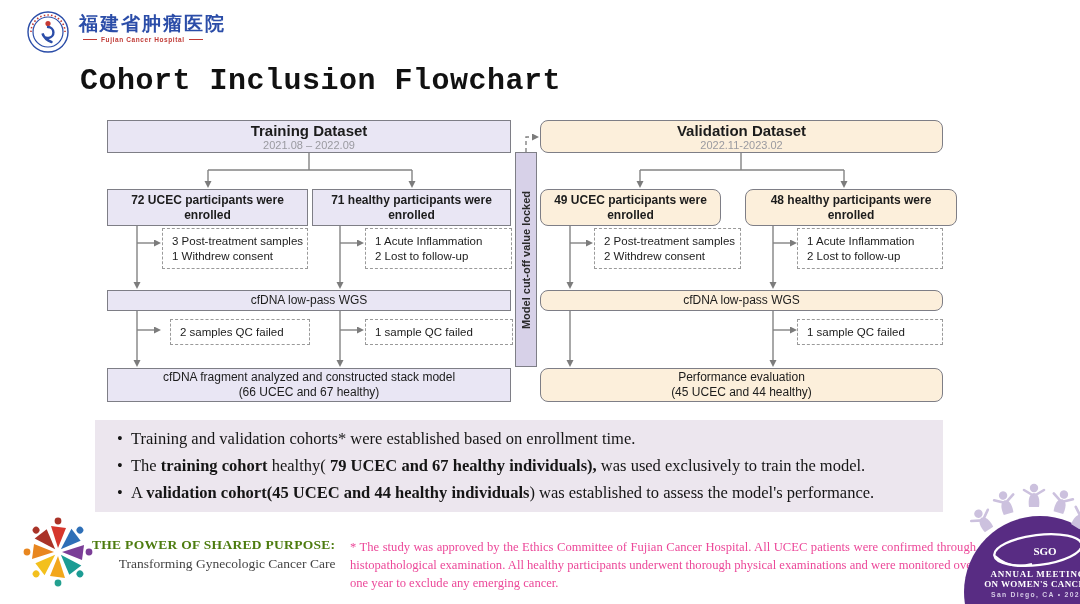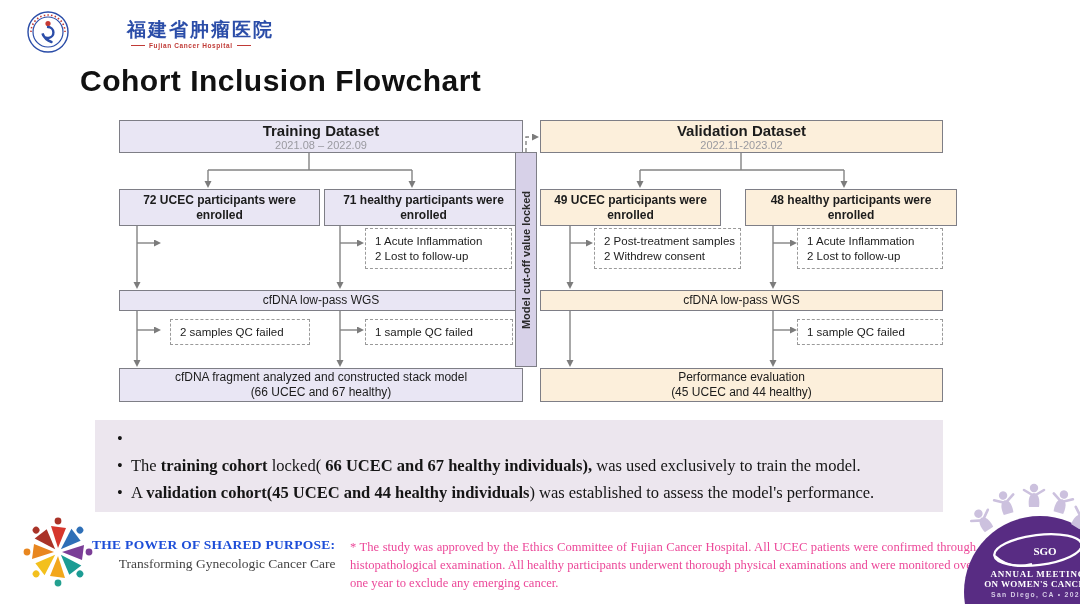--- a/index.html
+++ b/index.html
@@ -1,36 +1,36 @@
 <!DOCTYPE html>
 <html><head>
 <meta charset="utf-8">
 <style>
   html,body{margin:0;padding:0;background:#fff;}
   .slide{position:relative;width:1080px;height:604px;background:#ffffff;overflow:hidden;
          font-family:"Liberation Sans",sans-serif;color:#1c1c1c;}
 
   
-  .logo-row{position:absolute;left:25px;top:9px;display:flex;align-items:center;z-index:3;gap:48px;}
+  .logo-row{position:absolute;left:25px;top:9px;display:flex;align-items:flex-start;z-index:3;}
   .hosp-text{margin-left:8px;margin-top:3px;}
   .hosp-cn{font-family:"DejaVu Sans",sans-serif;font-size:19px;font-weight:bold;color:#2B4DA8;letter-spacing:2px;line-height:22px;}
   .hosp-en{display:flex;align-items:center;margin-top:2px;font-size:6.5px;color:#C03A36;letter-spacing:.6px;font-weight:bold;}
   .dash{display:inline-block;width:14px;height:1px;background:#C03A36;margin:0 4px;}
-  .page-title{position:absolute;left:80px;top:64px;margin:0;font-family:Liberation Sans, sans-serif;
+  .page-title{position:absolute;left:80px;top:64px;margin:0;font-family:Liberation Mono, monospace;
               font-size:30px;font-weight:700;color:#111;letter-spacing:.5px;z-index:3;}
 
   
   .connectors{position:absolute;left:0;top:0;z-index:1;pointer-events:none;}
 
   
   .fbox{position:absolute;z-index:2;border:1.4px solid #7e7e86;box-sizing:border-box;
         display:flex;flex-direction:column;align-items:center;justify-content:center;
         text-align:center;}
-  .lav{background:#E9E6F4;margin-left:12px;}
-  .cream{background:#FCEFDB;}
+  .lav{background:#E9E6F4;}
+  .cream{background:#FCEFDB;border-radius:8px;}
   .dashedbox{background:#fff;border:1.4px dashed #9a9a9a;align-items:flex-start;text-align:left;
              padding-left:9px;justify-content:center;}
   .fbox-title{font-size:15px;font-weight:bold;line-height:17px;}
   .fbox-period{font-size:11px;color:#9a9aa0;line-height:13px;}
   .btext{font-size:12px;font-weight:bold;line-height:15px;}
   .rtext{font-size:12px;line-height:15.5px;}
   .stext{font-size:11.5px;line-height:15px;}
 
   .midbar{position:absolute;left:515px;top:152px;width:22px;height:215px;background:#D7D1E8;
           border:1.4px solid #7e7e86;box-sizing:border-box;z-index:2;}
@@ -40,21 +40,21 @@
   
   .bullets{position:absolute;left:95px;top:420px;width:848px;height:92px;background:#ECE6EE;
            z-index:2;display:flex;flex-direction:column;justify-content:space-around;
            padding:6px 0;box-sizing:border-box;font-family:"Liberation Serif",serif;}
   .brow{display:flex;font-size:16.5px;line-height:22px;color:#151515;}
   .bdot{width:22px;text-align:center;margin-left:14px;flex:none;}
   .b{font-weight:bold;}
 
   
   .tagline{position:absolute;left:92px;top:537px;z-index:2;font-family:"Liberation Serif",serif;}
-  .tagline-title{font-size:13.5px;font-weight:bold;color:#1d4ed8;letter-spacing:.3px;}
+  .tagline-title{font-size:13.5px;font-weight:bold;color:#4d7c0f;letter-spacing:.3px;}
   .tagline-sub{font-size:13.5px;color:#444;margin-top:3px;text-align:right;}
   .footnote{position:absolute;left:330px;top:539px;width:626px;z-index:2;
             font-family:"Liberation Serif",serif;font-size:12.6px;line-height:1.42;
             text-align:justify;color:#ec4899;margin-left:20px;}
   .badge-svg{position:absolute;left:948px;top:478px;z-index:2;}
   .pinwheel-svg{position:absolute;left:20px;top:516px;z-index:2;}
 </style>
 </head>
 <body>
 
@@ -120,20 +120,24 @@
   <div class="fbox lav" style="left:107px;top:120px;width:404px;height:33px">
     <div class="fbox-title">Training Dataset</div>
     <div class="fbox-period">2021.08 – 2022.09</div>
   </div>
   <div class="fbox lav" style="left:107px;top:189px;width:201px;height:37px">
     <div class="btext">72 UCEC participants were enrolled</div>
   </div>
   <div class="fbox lav" style="left:312px;top:189px;width:199px;height:37px">
     <div class="btext">71 healthy participants were enrolled</div>
   </div>
+  <div class="fbox dashedbox" style="left:162px;top:228px;width:146px;height:41px">
+    <div class="stext">3 Post-treatment samples</div>
+    <div class="stext">1 Withdrew consent</div>
+  </div>
   <div class="fbox dashedbox" style="left:365px;top:228px;width:147px;height:41px">
     <div class="stext">1 Acute Inflammation</div>
     <div class="stext">2 Lost to follow-up</div>
   </div>
   <div class="fbox lav" style="left:107px;top:290px;width:404px;height:21px">
     <div class="rtext">cfDNA low-pass WGS</div>
   </div>
   <div class="fbox dashedbox" style="left:170px;top:319px;width:140px;height:26px">
     <div class="stext">2 samples QC failed</div>
   </div>
@@ -174,24 +178,25 @@
     <div class="stext">1 sample QC failed</div>
   </div>
   <div class="fbox cream" style="left:540px;top:368px;width:403px;height:34px">
     <div class="rtext">Performance evaluation</div>
     <div class="rtext">(45 UCEC and 44 healthy)</div>
   </div>
 
   <div class="bullets">
     <div class="brow">
       <span class="bdot">•</span>
+      <p style="margin:0">Training and validation cohorts* were established based on enrollment time.</p>
     </div>
     <div class="brow">
       <span class="bdot">•</span>
-      <p style="margin:0"><span>The </span><span class="b">training cohort</span><span> locked( </span><span class="b">66 UCEC and 67 healthy individuals),</span><span> was used exclusively to train the model.</span></p>
+      <p style="margin:0"><span>The </span><span class="b">training cohort</span><span> healthy( </span><span class="b">79 UCEC and 67 healthy individuals),</span><span> was used exclusively to train the model.</span></p>
     </div>
     <div class="brow">
       <span class="bdot">•</span>
       <p style="margin:0"><span>A </span><span class="b">validation cohort</span><span class="b">(45 UCEC and 44 healthy individuals</span><span>) was established to assess the model's performance.</span></p>
     </div>
   </div>
 
   <svg class="pinwheel-svg" width="76" height="76" viewBox="0 0 76 76">
     <g transform="translate(38,36)">
       <g transform="rotate(0)">

